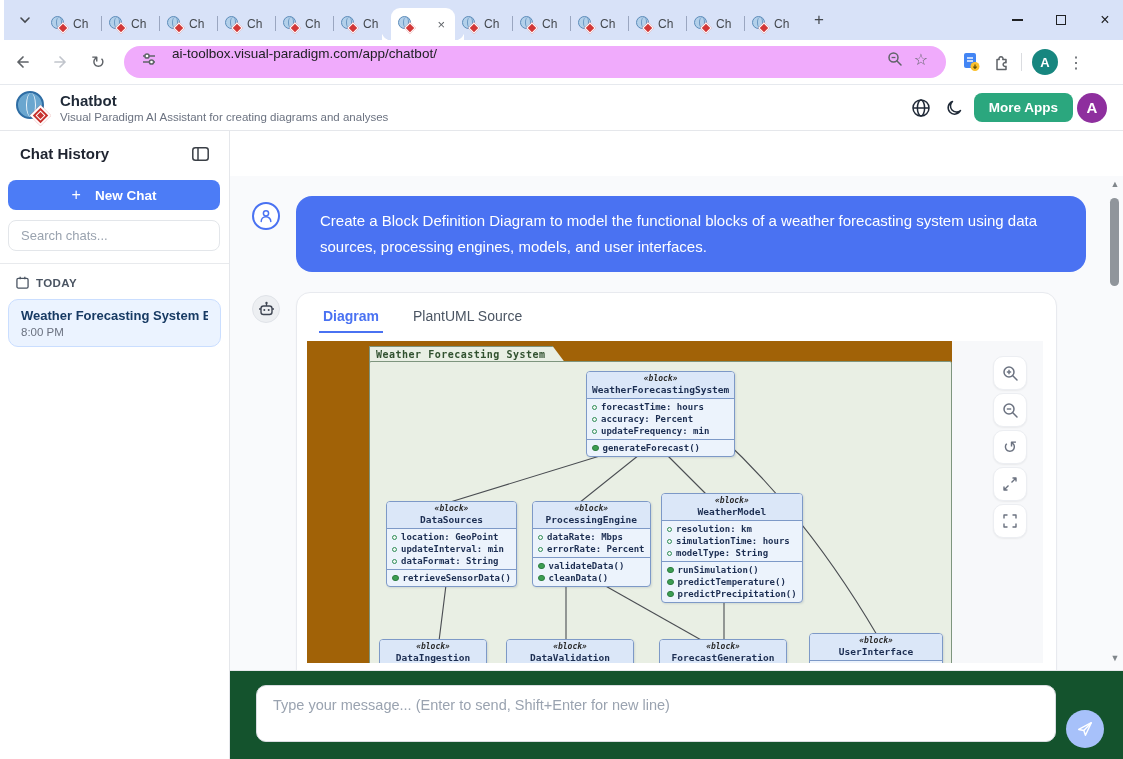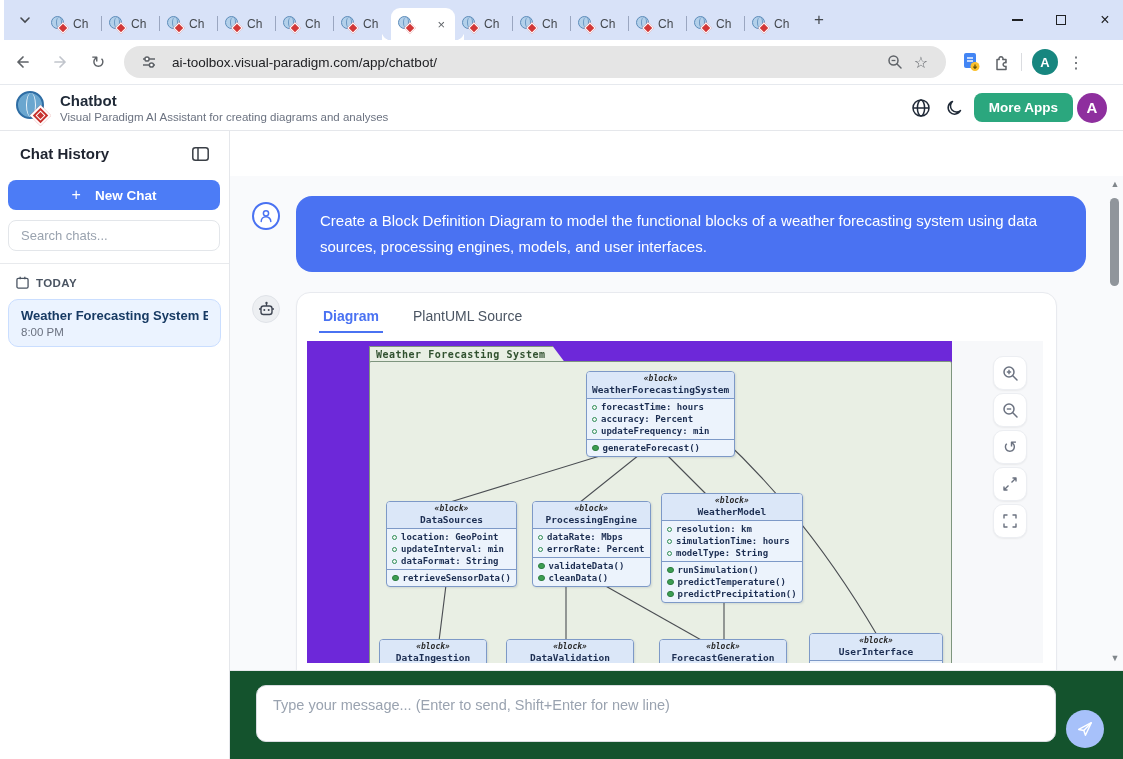--- a/index.html
+++ b/index.html
@@ -26,21 +26,21 @@
   #newtab-btn { width:26px; height:26px; margin:0 0 7px 4px; display:flex; align-items:center; justify-content:center; font-size:17px; color:#44484e; border-radius:50%; }
   #wincontrols { margin-left:auto; display:flex; height:40px; }
   .winbtn { width:44px; height:40px; display:flex; align-items:center; justify-content:center; color:#202124; font-size:14px; }
   .winbtn .bar { width:11px; height:1.4px; background:#202124; }
   .winbtn .box { width:10px; height:10px; border:1.4px solid #202124; }
   .winbtn.close { font-size:16px; }
 
   
   #toolbar { position:absolute; left:0; top:40px; width:1123px; height:45px; background:#fff; display:flex; align-items:center; border-bottom:1px solid #e6e9ee; }
   .navbtn { width:32px; height:32px; display:flex; align-items:center; justify-content:center; border-radius:50%; margin-left:6px; }
-  #omnibox { margin-left:10px; width:822px; height:32px; background:#e5e5e5; border-radius:16px; display:flex; align-items:center; padding:0 12px; }
+  #omnibox { margin-left:10px; width:822px; height:32px; background:#f0abfc; border-radius:16px; display:flex; padding:0 12px; }
   #omni-url { font-size:13.5px; color:#202124; margin-left:10px; flex:1; }
   .omni-ico { display:flex; align-items:center; justify-content:center; width:26px; height:26px; }
   .glyph { color:#5f6368; }
   #toolbar-right { display:flex; align-items:center; margin-left:14px; gap:10px; }
   #toolbar-divider { width:1px; height:18px; background:#dadce0; }
   #profile-avatar { width:26px; height:26px; border-radius:50%; background:#17867f; color:#fff; font-size:13px; font-weight:bold; display:flex; align-items:center; justify-content:center; }
 
   
   #appheader { position:absolute; left:0; top:85px; width:1123px; height:46px; background:#fff; border-bottom:1px solid #e5e7eb; display:flex; align-items:center; padding:0 16px; }
   #vp-logo { width:34px; height:34px; position:relative; flex:0 0 34px; }
@@ -89,21 +89,21 @@
   .ptab { font-size:14px; padding-bottom:9px; position:relative; cursor:pointer; color:#4b5563; }
   .ptab.active { color:#4a72f2; font-weight:bold; }
   .ptab.active::after { content:""; position:absolute; left:-4px; right:-4px; bottom:0; height:2px; background:#4a72f2; }
 
   
   #chat-scrollbar { position:absolute; left:878px; top:0; width:14px; height:494px; }
   #chat-scrollbar .arrow { position:absolute; left:1px; width:12px; text-align:center; font-size:9px; color:#80868b; }
   #chat-thumb { position:absolute; left:2px; top:22px; width:9px; height:88px; border-radius:5px; background:#90959b; }
 
   
-  #dg-viewport { position:absolute; left:10px; top:48px; width:645px; height:322px; background:#6d28d9; overflow:hidden;text-decoration:underline; }
+  #dg-viewport { position:absolute; left:10px; top:48px; width:645px; height:322px; background:#a16207; overflow:hidden;text-decoration:underline; }
   #dg-sidearea { position:absolute; left:655px; top:48px; width:91px; height:322px; background:#f7f8fa; }
   #dg-controls { position:absolute; left:696px; top:63px; display:flex; flex-direction:column; gap:2px; }
   .dg-btn { width:34px; height:34px; background:#fff; border:1px solid #eceef2; border-radius:10px; box-shadow:0 1px 2px rgba(0,0,0,.06); display:flex; align-items:center; justify-content:center; color:#6b7280; font-size:17px; margin-bottom:1px; }
 
   
   #uml-frame { position:absolute; left:62px; top:3px; width:583px; height:330px; }
   #uml-frame-tab { display:inline-block; background:#e9efe4; border:1.5px solid #7e957e; border-bottom:none; padding:2px 18px 2px 6px; font-family:"DejaVu Sans Mono",monospace; font-size:10px; font-weight:bold; color:#31512f; letter-spacing:.5px; clip-path:polygon(0 0, calc(100% - 12px) 0, 100% 100%, 0 100%); }
   #uml-frame-body { position:absolute; left:0; top:17px; width:583px; height:313px; background:#e9efe4; border:1.5px solid #7e957e; border-radius:2px; }
   #uml-layer { position:absolute; left:0; top:0; width:645px; height:322px; }
   .uml-block { position:absolute; min-width:90px; border:1px solid #7d99c7; border-radius:4px; background:#ecf3fc; font-family:"DejaVu Sans Mono",monospace; font-size:9px; font-weight:bold; color:#1c2e52; box-shadow:1px 1px 2px rgba(40,60,90,.12); white-space:nowrap; }

